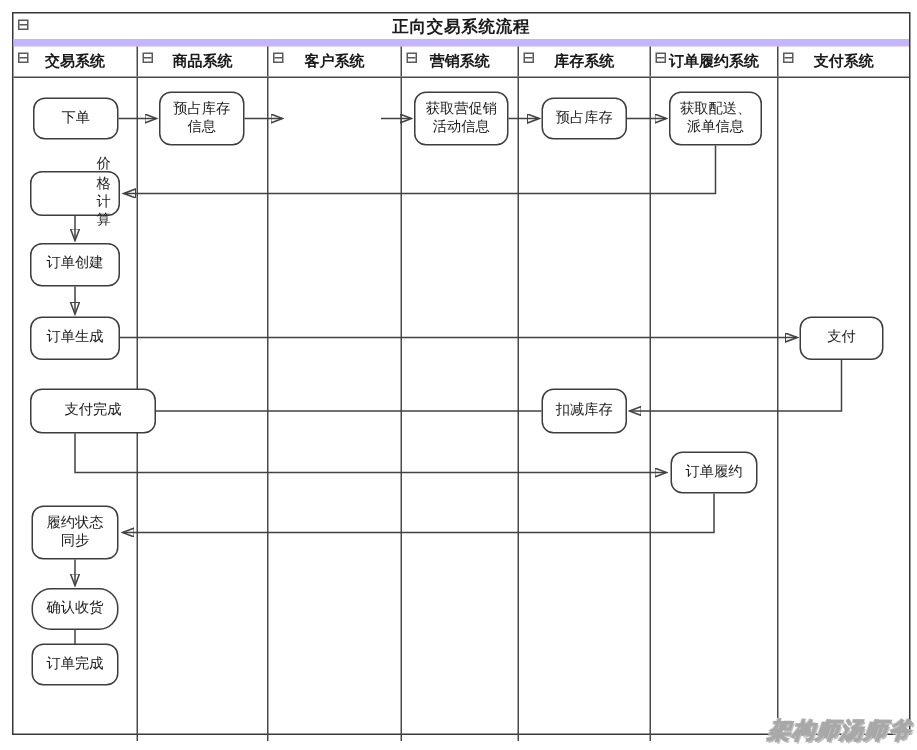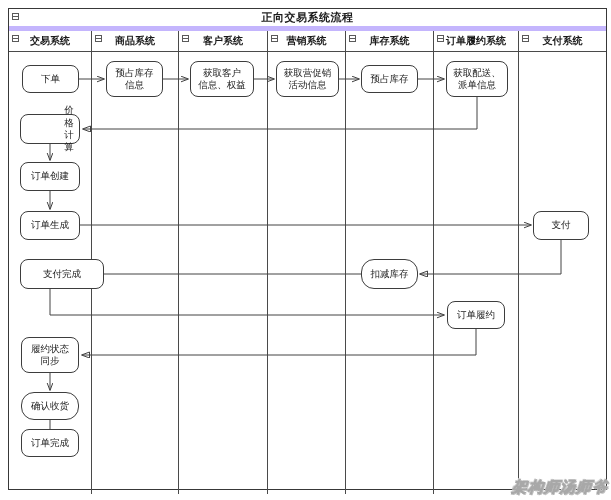--- a/index.html
+++ b/index.html
@@ -129,33 +129,31 @@
     <path d="M 361,274 H 83" marker-end="url(#arrow)"></path>
     <path d="M 50,289 V 315 H 444" marker-end="url(#arrow)"></path>
     <path d="M 476,329 V 355 H 82" marker-end="url(#arrow)"></path>
     <path d="M 50,373 V 390" marker-end="url(#arrow)"></path>
     <path d="M 50,420 V 443" marker-end="url(#arrow)"></path>
   </svg>
 
   <div class="node" style="left:22px;  top:65px;  width:57px; height:28px;">下单</div>
   <div class="node" style="left:106px; top:61px;  width:57px; height:36px;">预占库存
 信息</div>
-  <div class="node" style="left:190px; top:61px;  width:64px; height:36px;">获取客户
-信息、权益</div>
   <div class="node" style="left:276px; top:61px;  width:63px; height:36px;">获取营促销
 活动信息</div>
   <div class="node" style="left:361px; top:65px;  width:57px; height:28px;">预占库存</div>
   <div class="node" style="left:446px; top:61px;  width:62px; height:36px;">获取配送、
 派单信息</div>
   <div class="node" style="left:20px;  top:114px; width:60px; height:30px;padding-left:40px;">价格计算</div>
   <div class="node" style="left:20px;  top:162px; width:60px; height:29px;">订单创建</div>
   <div class="node" style="left:20px;  top:211px; width:60px; height:29px;">订单生成</div>
   <div class="node" style="left:533px; top:211px; width:56px; height:29px;">支付</div>
   <div class="node" style="left:20px;  top:259px; width:84px; height:30px;">支付完成</div>
-  <div class="node" style="left:361px; top:259px; width:57px; height:30px;border-radius:13px;">扣减库存</div>
+  <div class="node" style="left:361px; top:259px; width:57px; height:30px;">扣减库存</div>
   <div class="node" style="left:447px; top:301px; width:58px; height:28px;">订单履约</div>
   <div class="node" style="left:21px;  top:337px; width:58px; height:36px;">履约状态
 同步</div>
   <div class="node" style="left:21px;  top:392px; width:58px; height:28px;border-radius:13px;">确认收货</div>
   <div class="node" style="left:21px;  top:429px; width:58px; height:28px;">订单完成</div>
 
   <div class="watermark">架构师汤师爷</div>
 
 </div>
 

